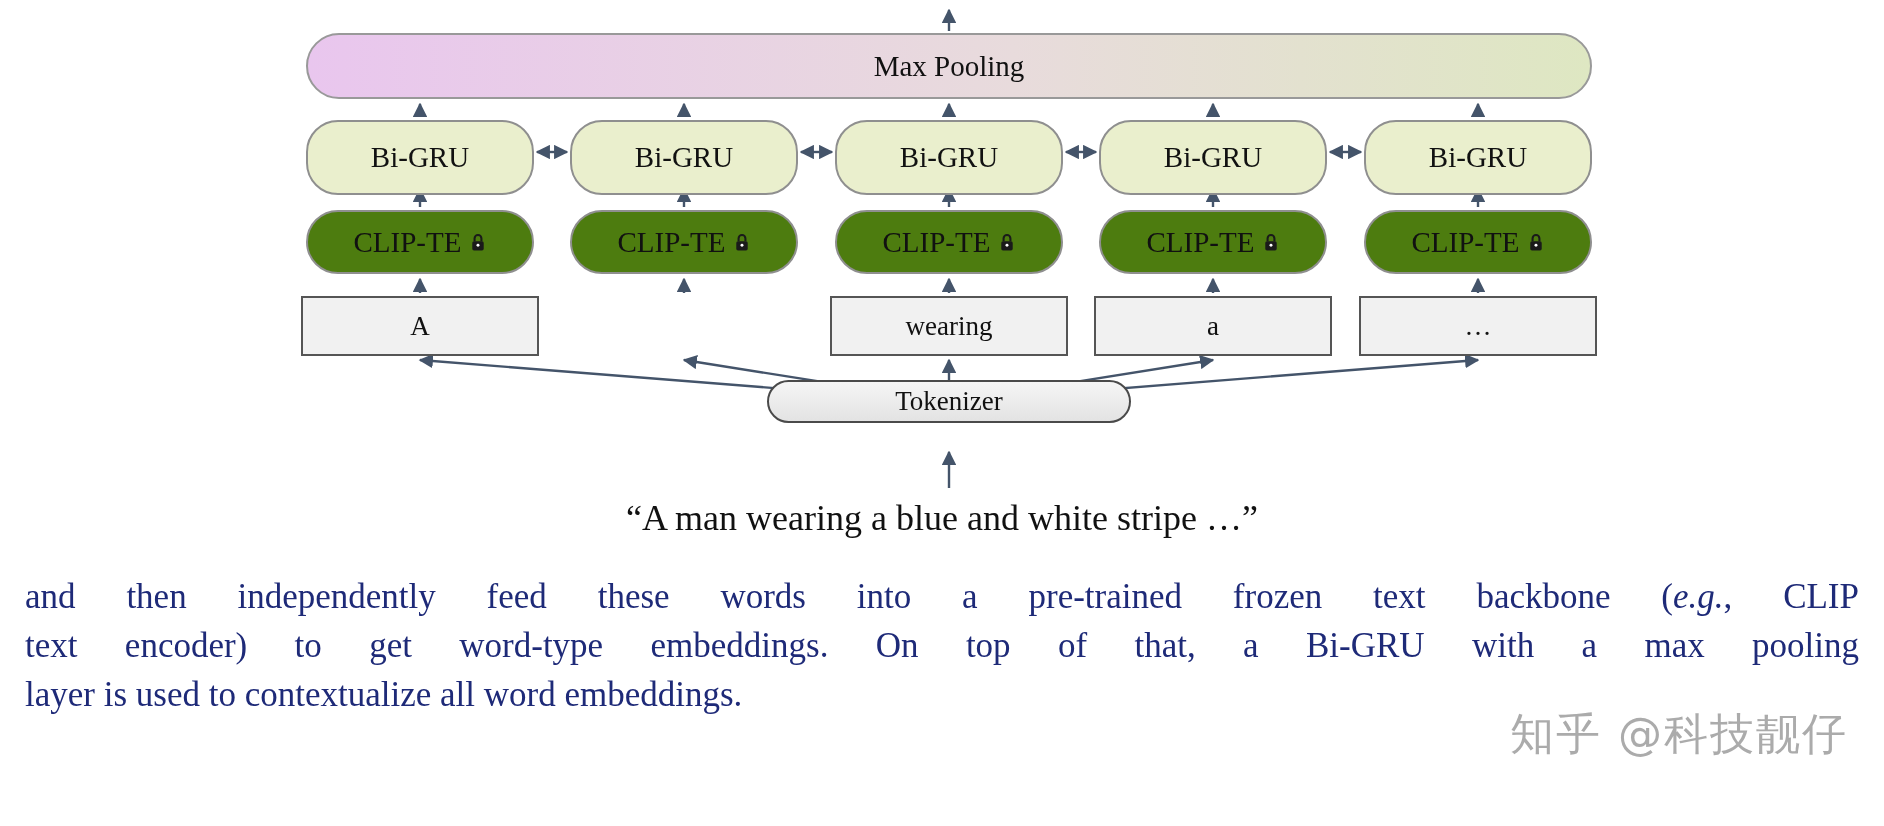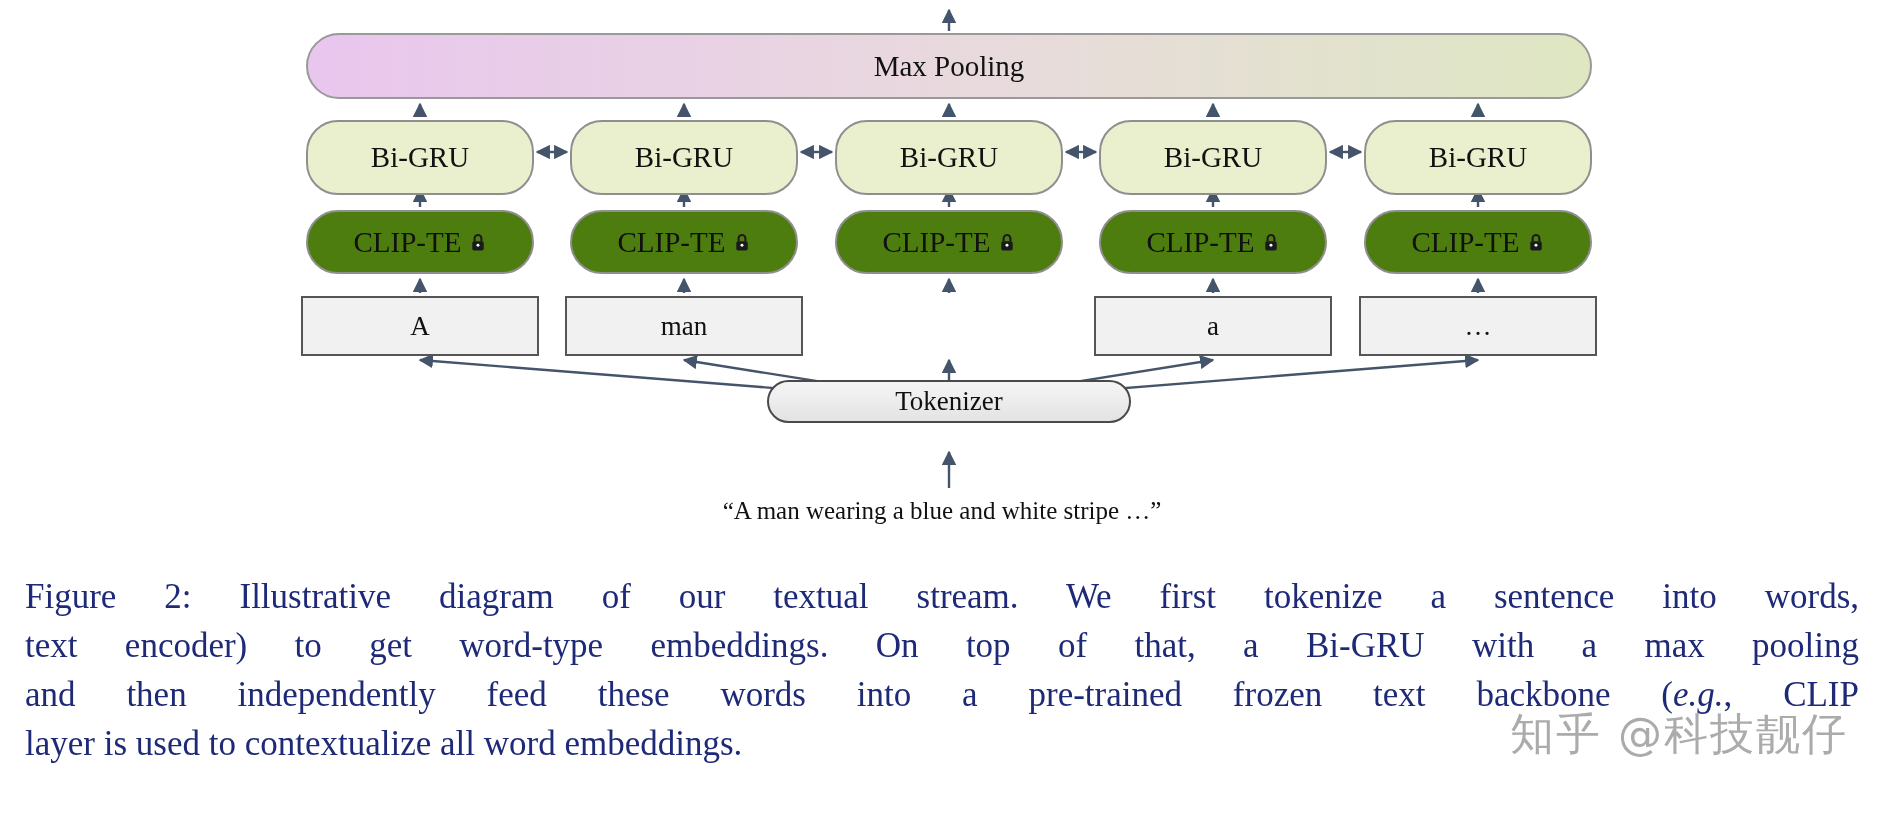--- a/index.html
+++ b/index.html
@@ -71,21 +71,21 @@
     border: 2px solid #4a4a4a;
     background: linear-gradient(180deg, #f5f5f5, #e3e3e3);
     font-size: 27px;
   }
 
   .sentence {
     position: absolute;
     top: 497px; left: 0;
     width: 1884px;
     text-align: center;
-    font-size: 25px;
+    font-size: 36px;
     color: #111111;
   }
 
   .caption {
     position: absolute;
     left: 25px; right: 25px; top: 572px;
     color: #1e2a78;
     font-size: 35px;
     line-height: 49px;
   }
@@ -212,38 +212,37 @@
     <svg class="lock" viewBox="0 0 14 16">
         <path d="M4 7 V4.5 a3 3 0 0 1 6 0 V7" fill="none" stroke="#1a1a1a" stroke-width="1.8"></path>
         <rect x="2" y="7" width="10" height="8" rx="1.5" fill="#1a1a1a"></rect>
         <circle cx="7" cy="10.5" r="1.3" fill="#ffffff"></circle>
       </svg>
   </div>
 
   <div class="block wordbox" style="left:301px">
       <span>A</span>
     </div>
-  <div class="block wordbox" style="left:565px">
-      <span>man</span>
+  <div class="block wordbox" style="left:830px">
+      <span>wearing</span>
     </div>
   <div class="block wordbox" style="left:1094px">
       <span>a</span>
     </div>
   <div class="block wordbox" style="left:1359px">
       <span>…</span>
     </div>
 
   <div class="block tokenizer">
     <span>Tokenizer</span>
   </div>
 
   <div class="sentence">“A man wearing a blue and white stripe …”</div>
 
   <div class="caption">
-      <div class="cap-line"><span>Figure 2: Illustrative diagram of our textual stream. We first tokenize a sentence into words,</span></div>
+      <div class="cap-line"><span>and then independently feed these words into a pre-trained frozen text backbone (</span><span class="it">e.g.</span><span>, CLIP</span></div>
       <div class="cap-line"><span>text encoder) to get word-type embeddings. On top of that, a Bi-GRU with a max pooling</span></div>
-      <div class="cap-line"><span>and then independently feed these words into a pre-trained frozen text backbone (</span><span class="it">e.g.</span><span>, CLIP</span></div>
       <div class="cap-line"><span>layer is used to contextualize all word embeddings.</span></div>
     </div>
 
   <div class="watermark">知乎 @科技靓仔</div>
 
 </div>
 
 </body></html>

